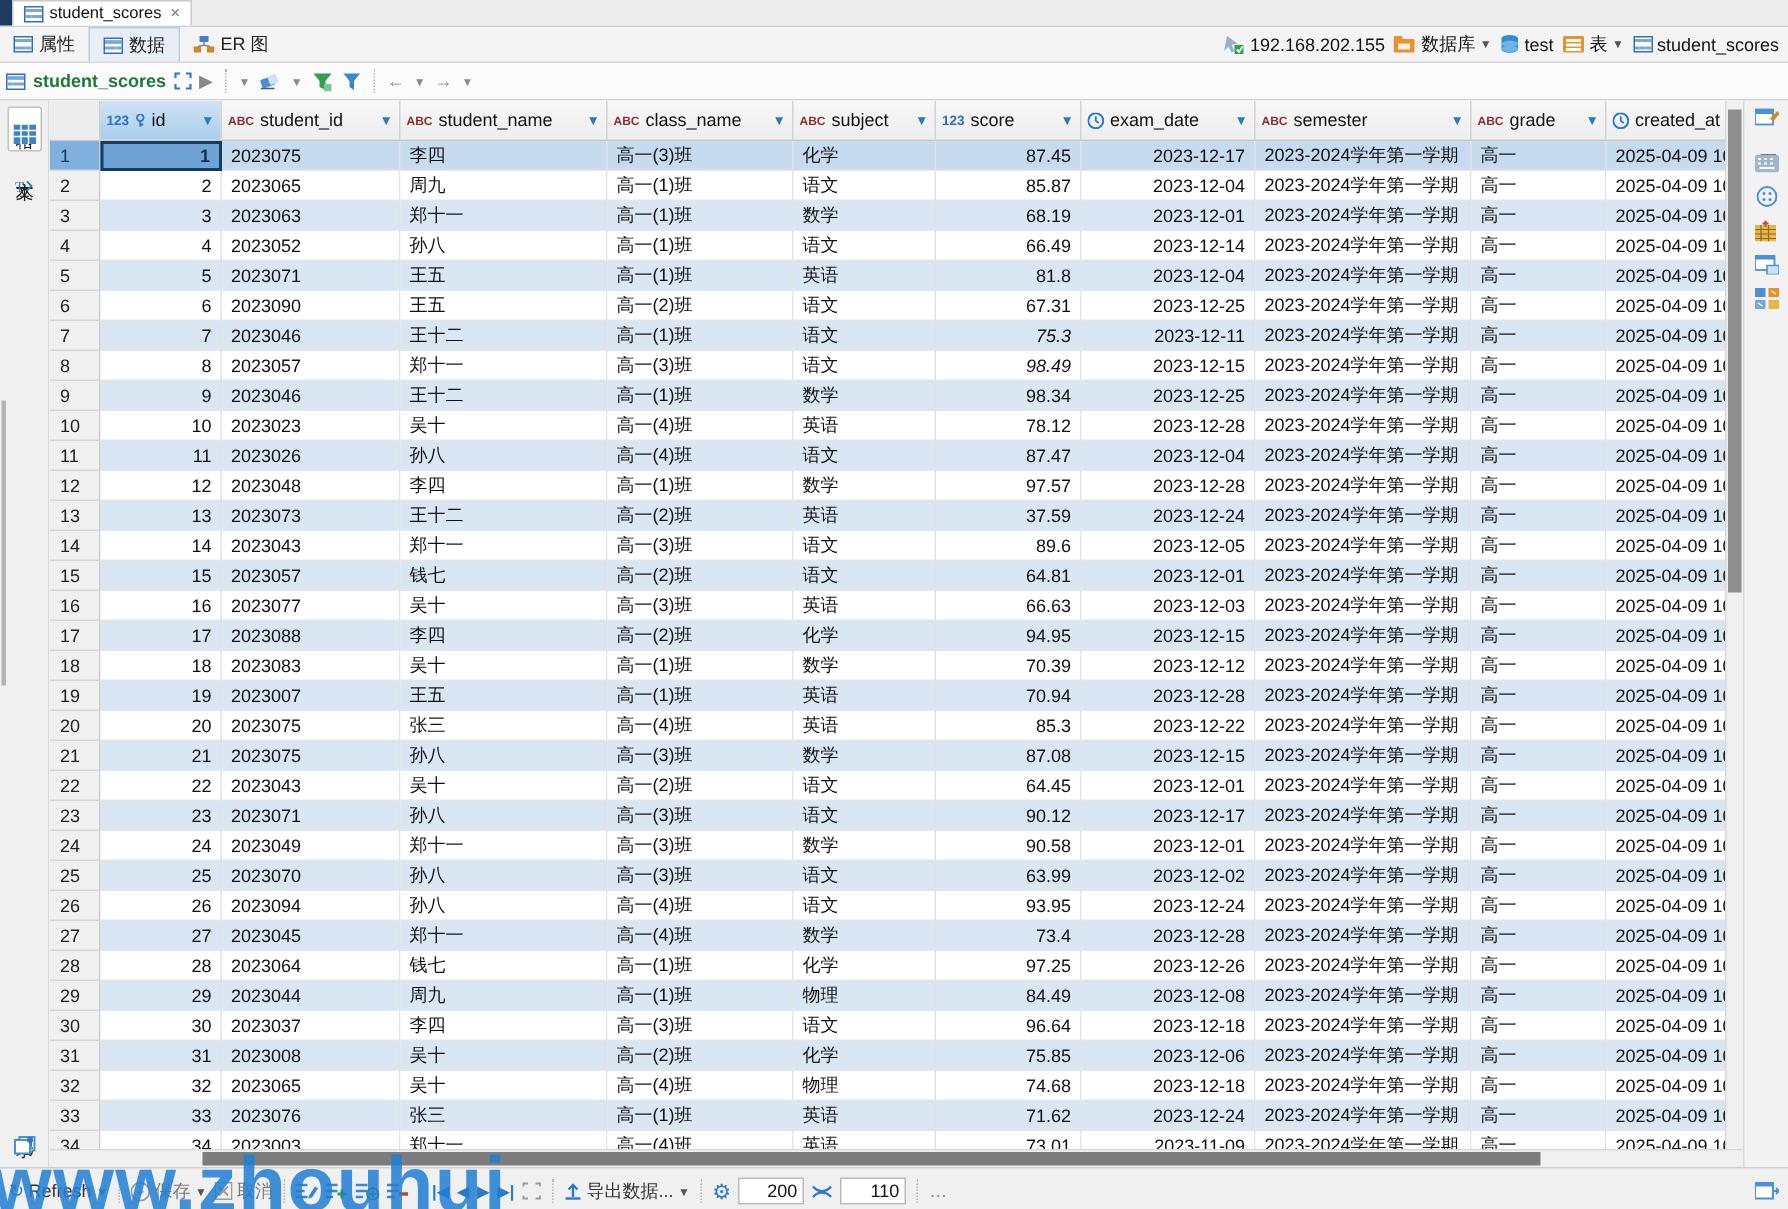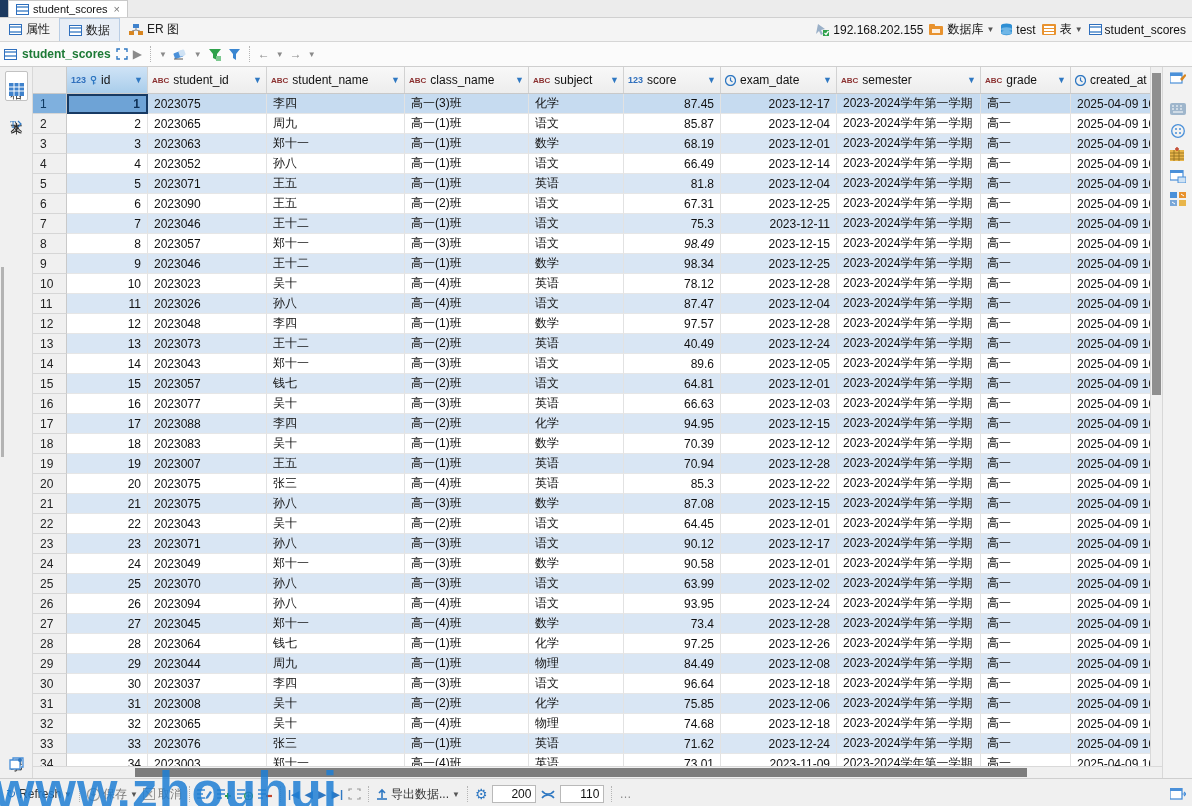--- a/index.html
+++ b/index.html
@@ -423,21 +423,21 @@
           <div class="cell" style="width: 90px;">高一</div>
           <div class="cell" style="width: 120px;">2025-04-09 10</div>
         </div>
         <div class="grow odd">
           <div class="gutter">7</div>
           <div class="cell r" style="width: 81px;">7</div>
           <div class="cell" style="width: 119px;">2023046</div>
           <div class="cell" style="width: 138px;">王十二</div>
           <div class="cell" style="width: 124px;">高一(1)班</div>
           <div class="cell" style="width: 95px;">语文</div>
-          <div class="cell r" style="width: 97px;">75.3</div>
+          <div class="cell r" style="width: 97px; font-style: italic;">75.3</div>
           <div class="cell r" style="width: 116px;">2023-12-11</div>
           <div class="cell" style="width: 144px;">2023-2024学年第一学期</div>
           <div class="cell" style="width: 90px;">高一</div>
           <div class="cell" style="width: 120px;">2025-04-09 10</div>
         </div>
         <div class="grow even">
           <div class="gutter">8</div>
           <div class="cell r" style="width: 81px;">8</div>
           <div class="cell" style="width: 119px;">2023057</div>
           <div class="cell" style="width: 138px;">郑十一</div>
@@ -501,21 +501,21 @@
           <div class="cell" style="width: 90px;">高一</div>
           <div class="cell" style="width: 120px;">2025-04-09 10</div>
         </div>
         <div class="grow odd">
           <div class="gutter">13</div>
           <div class="cell r" style="width: 81px;">13</div>
           <div class="cell" style="width: 119px;">2023073</div>
           <div class="cell" style="width: 138px;">王十二</div>
           <div class="cell" style="width: 124px;">高一(2)班</div>
           <div class="cell" style="width: 95px;">英语</div>
-          <div class="cell r" style="width: 97px;">40.49</div>
+          <div class="cell r" style="width: 97px;">37.59</div>
           <div class="cell r" style="width: 116px;">2023-12-24</div>
           <div class="cell" style="width: 144px;">2023-2024学年第一学期</div>
           <div class="cell" style="width: 90px;">高一</div>
           <div class="cell" style="width: 120px;">2025-04-09 10</div>
         </div>
         <div class="grow even">
           <div class="gutter">14</div>
           <div class="cell r" style="width: 81px;">14</div>
           <div class="cell" style="width: 119px;">2023043</div>
           <div class="cell" style="width: 138px;">郑十一</div>

